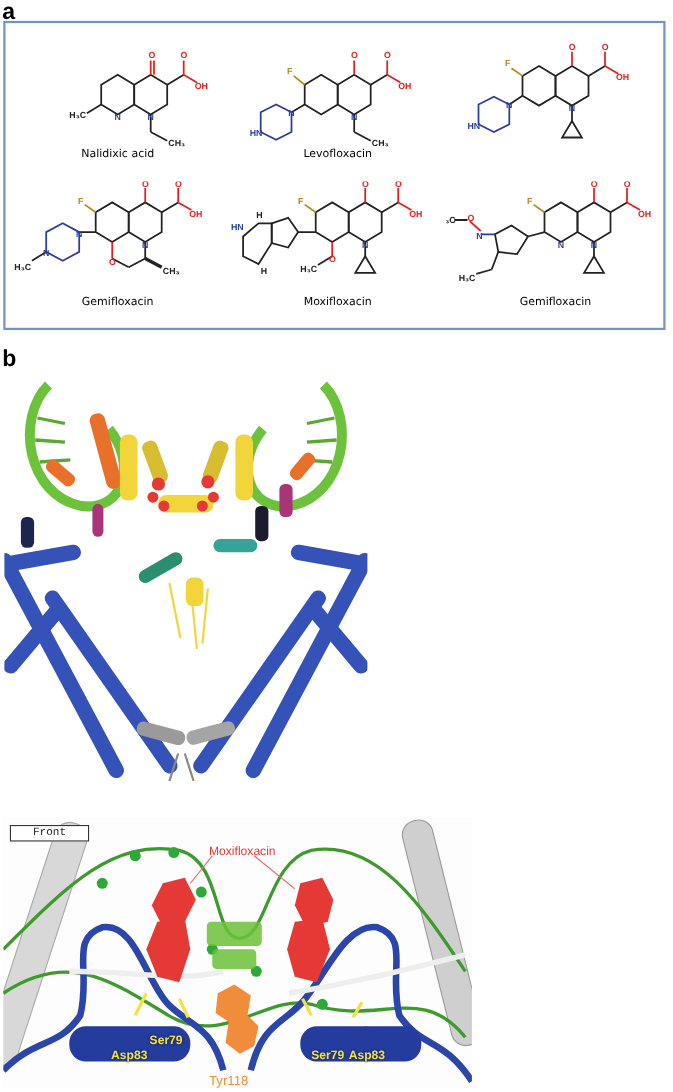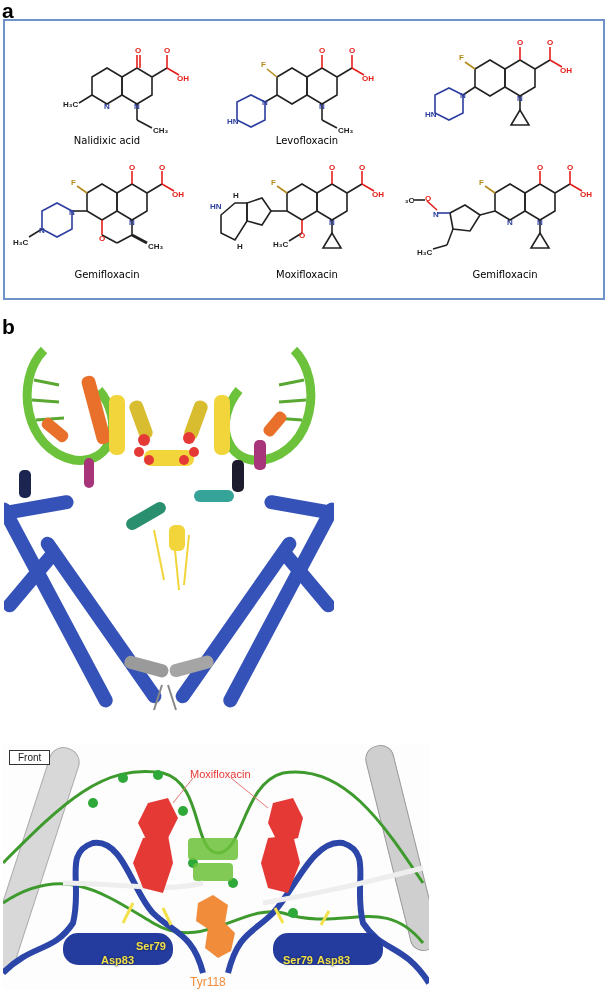--- a/index.html
+++ b/index.html
@@ -6,21 +6,21 @@
   body{width:612px;height:993px;position:relative;overflow:hidden;font-family:"DejaVu Sans",sans-serif;}
   .panel-label{position:absolute;font-family:"Liberation Sans",sans-serif;font-weight:bold;font-size:21px;color:#000;line-height:1;}
   #panel-a-box{position:absolute;left:3px;top:19px;width:602px;height:281px;border:2px solid #6f93c8;box-sizing:border-box;}
   .mol{position:absolute;width:200px;height:140px;}
   .mol svg{position:absolute;left:0;top:0;}
   .mol-name{position:absolute;left:0;width:200px;text-align:center;font-family:"DejaVu Sans",sans-serif;font-size:10px;color:#000;top:110px;}
   .atom{font-family:"Liberation Sans",sans-serif;font-weight:bold;font-size:8px;}
   .o{fill:#e3201b;} .n{fill:#2c3e9f;} .f{fill:#b58a1a;} .c{fill:#222;}
   #struct-top{position:absolute;left:4px;top:340px;width:330px;height:380px;}
   #struct-bottom{position:absolute;left:3px;top:743px;width:426px;height:247px;background:#fdfdfd;}
-  .front-tag{position:absolute;left:6px;top:7px;padding:1px 8px;border:1px solid #333;background:#fff;font-family:Liberation Sans, sans-serif;font-size:10px;color:#222;}
+  .front-tag{position:absolute;left:6px;top:7px;padding:1px 20px;border:1px solid #333;background:#fff;font-family:Liberation Mono, monospace;font-size:10px;color:#222;}
   .res-lbl{position:absolute;font-family:"Liberation Sans",sans-serif;font-size:11px;font-weight:bold;color:#f2e14a;text-shadow:0 0 2px #1b2a6a,0 0 2px #1b2a6a;}
   .moxi-lbl{position:absolute;font-family:"Liberation Sans",sans-serif;font-size:11px;color:#e53935;}
   .tyr-lbl{position:absolute;font-family:"Liberation Sans",sans-serif;font-size:12px;color:#f08c3a;}
 </style>
 </head>
 <body>
 
 <div class="panel-label" style="left:2px;top:0px;">a</div>
 <div id="panel-a-box">
 

